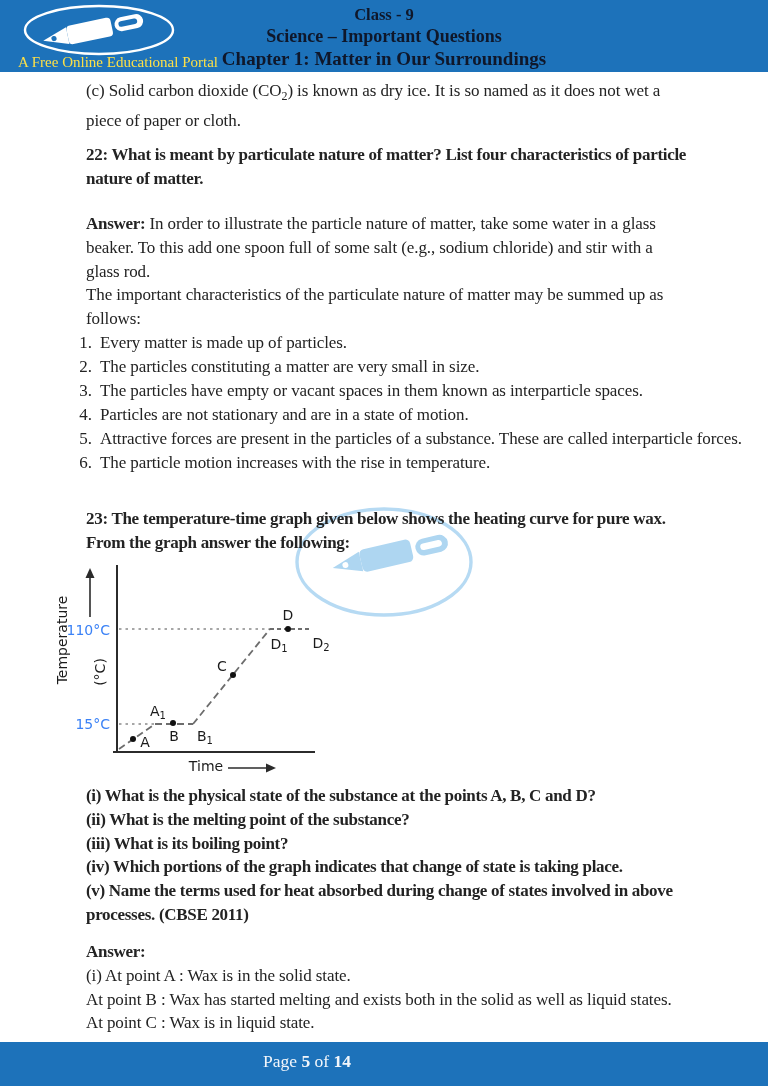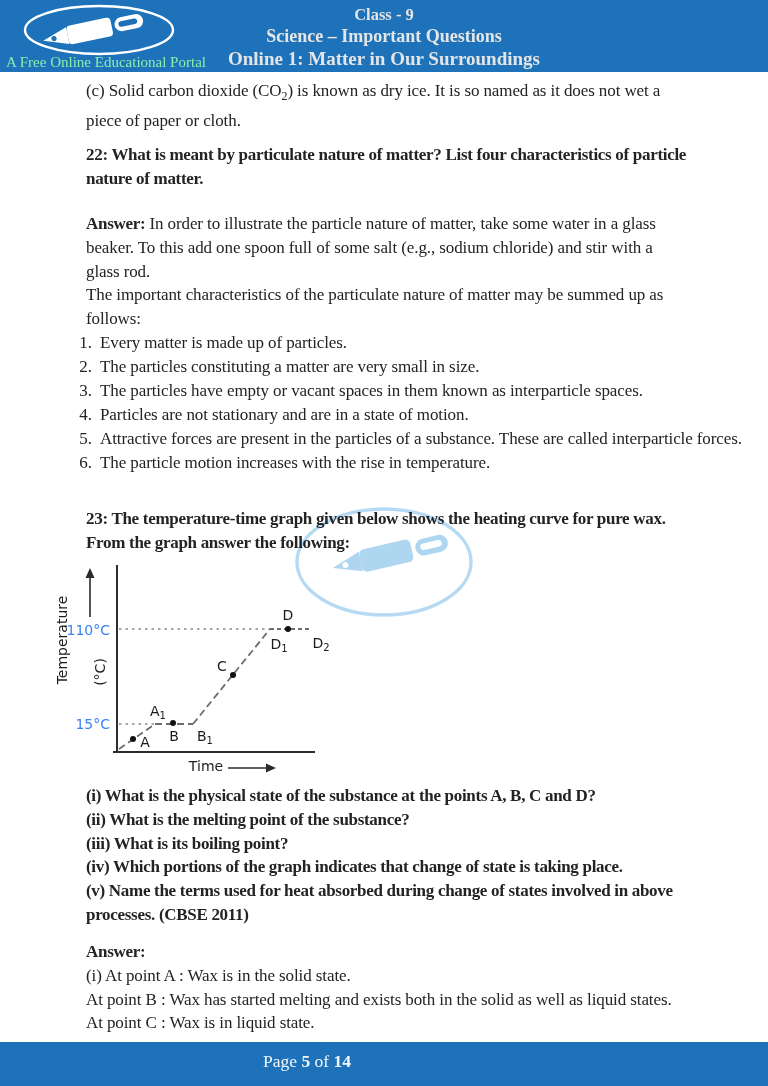--- a/index.html
+++ b/index.html
@@ -2,31 +2,31 @@
 <html><head>
 <meta charset="utf-8">
 <style>
   html,body{margin:0;padding:0;background:#e9e9e9;}
   .page{position:relative;width:768px;height:1086px;background:#ffffff;overflow:hidden;
         font-family:"Liberation Serif","DejaVu Serif",serif;color:#232323;}
   
   .band{position:absolute;left:0;width:768px;background:#1d72ba;}
   .band.top{top:0;height:72px;}
   .band.bottom{top:1042px;height:44px;}
-  .header-titles{position:absolute;left:0;top:4px;width:768px;text-align:center;color:#e5e5e5;font-weight:bold;}
+  .header-titles{position:absolute;left:0;top:4px;width:768px;text-align:center;color:#0f172a;font-weight:bold;}
   .ht1{font-size:16.5px;line-height:21px;}
   .ht2{font-size:18px;line-height:22px;}
   .ht3{font-size:19px;line-height:23px;}
   
   .logo{position:absolute;left:6px;top:3px;width:224px;height:68px;}
   .logo svg{position:absolute;left:0;top:0;}
   .logo-script{position:absolute;left:0;top:28px;width:185px;text-align:center;
                font-style:italic;font-size:19px;color:#ffffff;font-family:"DejaVu Serif",serif;}
-  .logo-tagline{position:absolute;left:0;top:51px;width:224px;
-                font-size:15px;color:#86efac;white-space:nowrap;}
+  .logo-tagline{position:absolute;left:0;top:51px;width:224px;text-align:center;
+                font-size:15px;color:#fde047;white-space:nowrap;}
   
   .para{position:absolute;left:46px;width:700px;font-size:17px;line-height:23.8px;letter-spacing:-0.1px;margin-left:40px;}
   .para .line{white-space:nowrap;}
   .bold{font-weight:bold;letter-spacing:-0.3px;}
   sub{font-size:12px;}
   ol.qlist{position:absolute;left:46px;top:331px;width:700px;margin:0;padding:0 0 0 50px;
            font-size:17px;line-height:24px;letter-spacing:-0.1px;}
   ol.qlist li{padding-left:4px;}
   
   .graph{position:absolute;left:40px;top:556px;width:330px;height:232px;z-index:2;}
@@ -45,21 +45,21 @@
 </style>
 </head>
 <body>
 
 <div class="page">
 
   <header class="band top">
     <div class="header-titles">
       <div class="ht1">Class - 9</div>
       <div class="ht2">Science – Important Questions</div>
-      <div class="ht3">Online 1: Matter in Our Surroundings</div>
+      <div class="ht3">Chapter 1: Matter in Our Surroundings</div>
     </div>
     <div class="logo">
       <svg width="224" height="68" viewBox="0 0 224 68">
         <ellipse cx="93" cy="27" rx="74" ry="24" fill="none" stroke="#ffffff" stroke-width="2.4"></ellipse>
         <g transform="rotate(-12 93 26)">
           <polygon points="36,26 61,17.5 61,34.5" fill="#ffffff"></polygon>
           <circle cx="47" cy="26" r="2.6" fill="#1d72ba"></circle>
           <rect x="61" y="16.5" width="45" height="19" rx="4" fill="#ffffff"></rect>
           <rect x="109" y="19" width="29" height="14" rx="7" fill="#ffffff"></rect>
           <rect x="113" y="23" width="19" height="5.5" rx="2.7" fill="#1d72ba"></rect>

